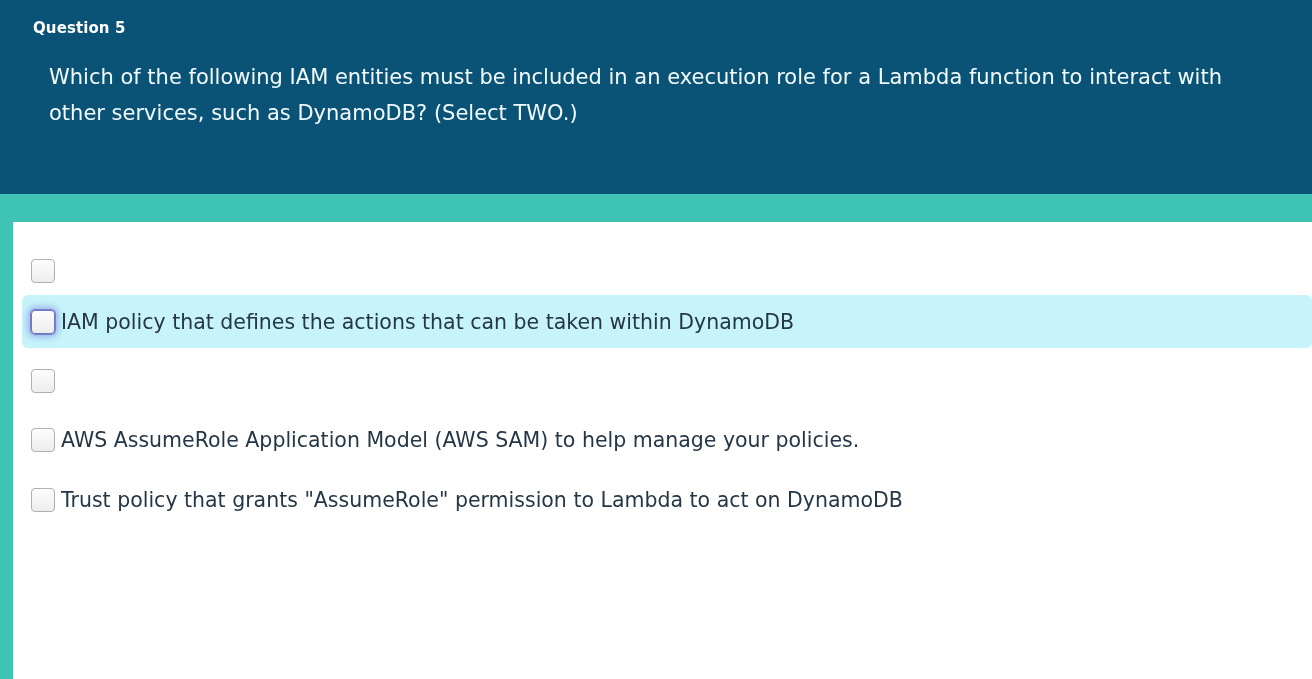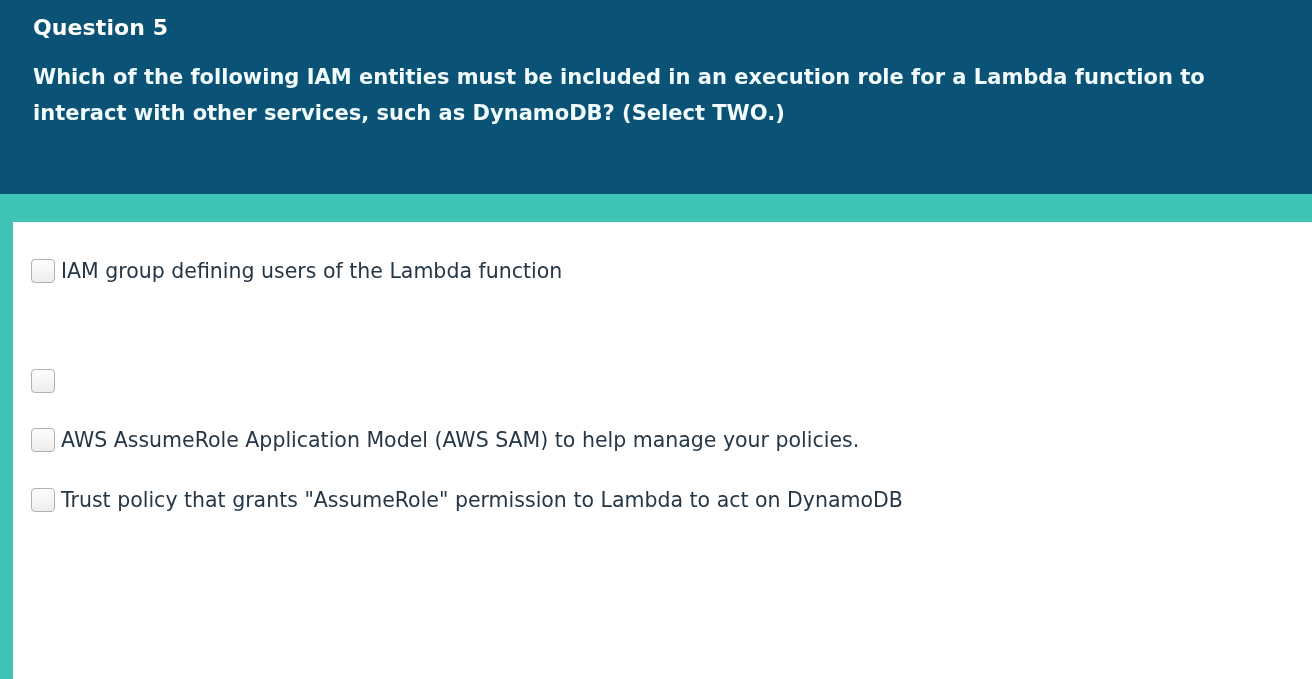--- a/index.html
+++ b/index.html
@@ -23,36 +23,36 @@
     position: absolute;
     left: 0;
     top: 0;
     width: 1312px;
     height: 194px;
     background: #0b5376;
     box-sizing: border-box;
     padding: 16px 30px 0 33px;
   }
   .question-number {
-    font-size: 22px;
+    font-size: 15px;
     font-weight: bold;
     color: #ffffff;
     letter-spacing: 0.1px;
     line-height: 24px;
     margin: 0;
     padding: 0;
   }
   .question-text {
-    margin: 0;
+    margin: 16px;
     padding: 0;
     font-size: 21px;
     line-height: 36px;
     color: #f2fbfd;
     max-width: 1255px;
-    font-weight: bold;
+    font-weight: normal;
     margin-top: 19px;
   }
 
   
   .teal-band {
     position: absolute;
     left: 0;
     top: 194px;
     width: 1312px;
     height: 28px;
@@ -124,21 +124,24 @@
     <div class="question-text">Which of the following IAM entities must be included in an execution role for a Lambda function to interact with other services, such as DynamoDB? (Select TWO.)</div>
   </div>
 
   <div class="teal-band"></div>
 
   <div class="teal-rail"></div>
 
   <div class="options-area">
     <div class="option-row" id="row-0" style="top:22px;">
       <span class="checkbox"></span>
-      <span class="option-label">IAM group defining users of the Lambda function</span>
+    </div>
+    <div class="option-row highlighted" id="row-1" style="top:73px;">
+      <span class="checkbox"></span>
+      <span class="option-label">IAM policy that defines the actions that can be taken within DynamoDB</span>
     </div>
     <div class="option-row" id="row-2" style="top:132px;">
       <span class="checkbox"></span>
     </div>
     <div class="option-row" id="row-3" style="top:191px;">
       <span class="checkbox"></span>
       <span class="option-label">AWS AssumeRole Application Model (AWS SAM) to help manage your policies.</span>
     </div>
     <div class="option-row" id="row-4" style="top:251px;">
       <span class="checkbox"></span>

